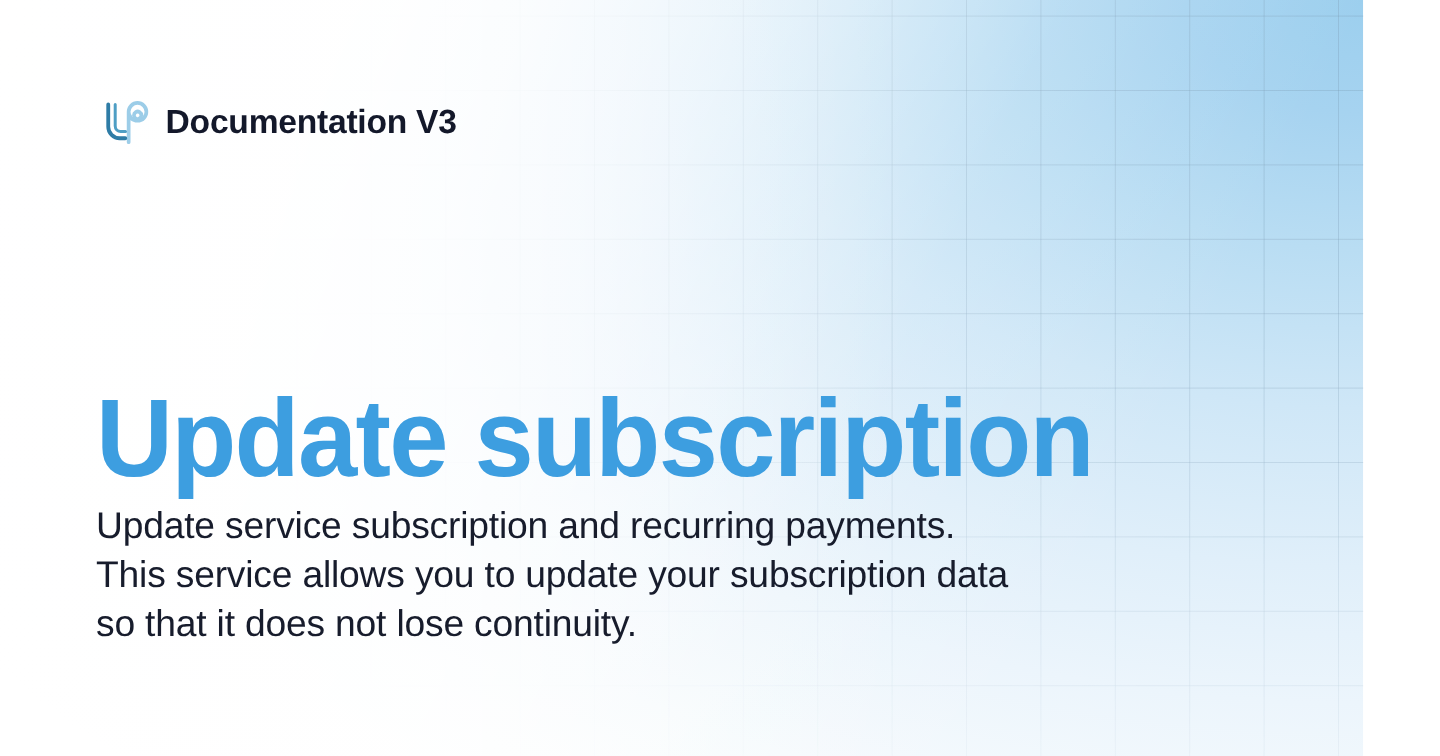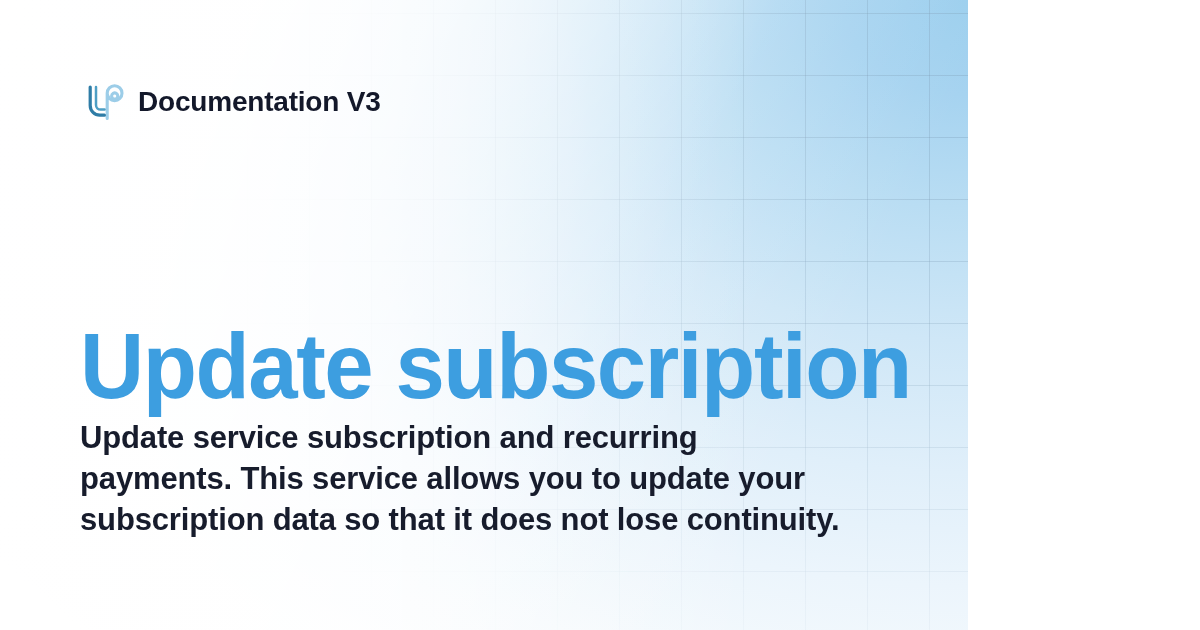--- a/index.html
+++ b/index.html
@@ -7,21 +7,21 @@
     padding: 0;
     background: #ffffff;
   }
   body {
     font-family: "Liberation Sans", sans-serif;
     -webkit-font-smoothing: antialiased;
   }
 
   #og-card {
     position: relative;
-    width: 968px;
+    width: 1136px;
     height: 630px;
     overflow: hidden;
     background: #ffffff;
     box-sizing: border-box;
   }
 
   
   .bg-base {
     position: absolute;
     inset: 0;
@@ -154,21 +154,21 @@
     white-space: nowrap;
   }
 
   
   .lede {
     position: absolute;
     left: 80px;
     top: 386px;
     width: 770px;
     font-family: "Liberation Sans", sans-serif;
-    font-weight: bold;
+    font-weight: normal;
     font-size: 31px;
     line-height: 41px;
     letter-spacing: -0.15px;
     color: #171c2c;
   }
 </style>
 </head>
 <body>
 
 <div id="og-card">

